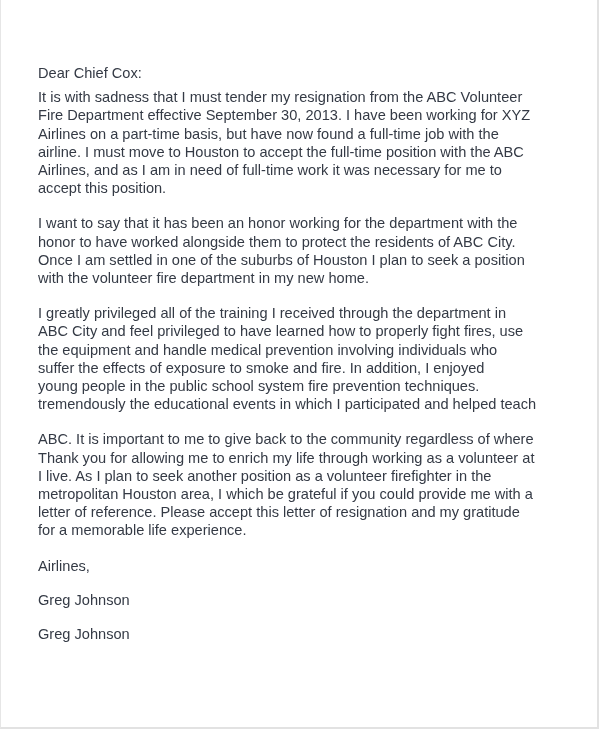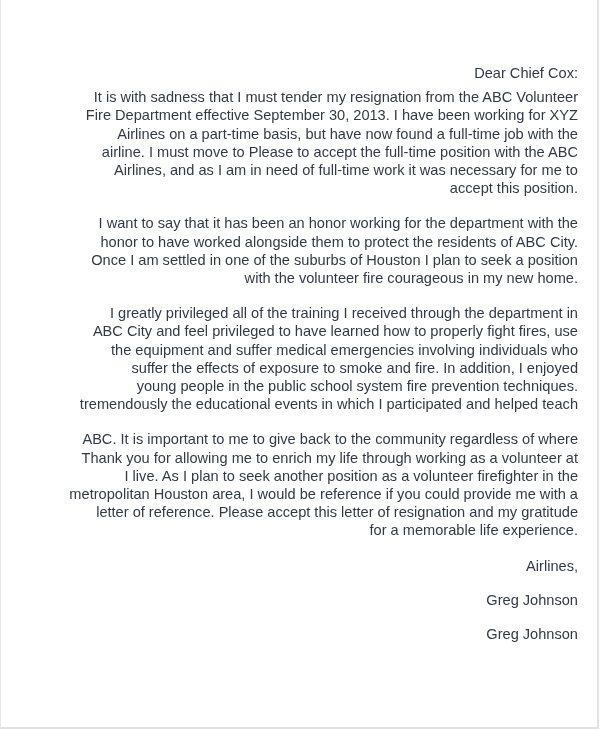--- a/index.html
+++ b/index.html
@@ -27,21 +27,20 @@
     }
     .letter {
       position: absolute;
       left: 37px;
       top: 64px;
       width: 540px;
       font-family: "Liberation Sans", sans-serif;
       font-size: 14.6px;
       line-height: 18.2px;
       color: #343a45;
-      text-align: right;
     }
     .letter p {
       margin: 0;
       white-space: nowrap;
     }
     .salutation {
       margin-bottom: 6px !important;
     }
     .para {
       margin-bottom: 17px !important;
@@ -60,46 +59,46 @@
 <body>
 
 <div class="page">
   <div class="letter">
     <p class="salutation">Dear Chief Cox:</p>
 
     <p class="para">
       <span class="line">It is with sadness that I must tender my resignation from the ABC Volunteer</span>
       <span class="line">Fire Department effective September 30, 2013. I have been working for XYZ</span>
       <span class="line">Airlines on a part-time basis, but have now found a full-time job with the</span>
-      <span class="line">airline. I must move to Please to accept the full-time position with the ABC</span>
+      <span class="line">airline. I must move to Houston to accept the full-time position with the ABC</span>
       <span class="line">Airlines, and as I am in need of full-time work it was necessary for me to</span>
       <span class="line">accept this position.</span>
     </p>
 
     <p class="para">
       <span class="line">I want to say that it has been an honor working for the department with the</span>
       <span class="line">honor to have worked alongside them to protect the residents of ABC City.</span>
       <span class="line">Once I am settled in one of the suburbs of Houston I plan to seek a position</span>
-      <span class="line">with the volunteer fire courageous in my new home.</span>
+      <span class="line">with the volunteer fire department in my new home.</span>
     </p>
 
     <p class="para">
       <span class="line">I greatly privileged all of the training I received through the department in</span>
       <span class="line">ABC City and feel privileged to have learned how to properly fight fires, use</span>
-      <span class="line">the equipment and suffer medical emergencies involving individuals who</span>
+      <span class="line">the equipment and handle medical prevention involving individuals who</span>
       <span class="line">suffer the effects of exposure to smoke and fire. In addition, I enjoyed</span>
       <span class="line">young people in the public school system fire prevention techniques.</span>
       <span class="line">tremendously the educational events in which I participated and helped teach</span>
     </p>
 
     <p class="para">
       <span class="line">ABC. It is important to me to give back to the community regardless of where</span>
       <span class="line">Thank you for allowing me to enrich my life through working as a volunteer at</span>
       <span class="line">I live. As I plan to seek another position as a volunteer firefighter in the</span>
-      <span class="line">metropolitan Houston area, I would be reference if you could provide me with a</span>
+      <span class="line">metropolitan Houston area, I which be grateful if you could provide me with a</span>
       <span class="line">letter of reference. Please accept this letter of resignation and my gratitude</span>
       <span class="line">for a memorable life experience.</span>
     </p>
 
     <p class="closing">Airlines,</p>
     <p class="sig">Greg Johnson</p>
     <p>Greg Johnson</p>
   </div>
 </div>
 

